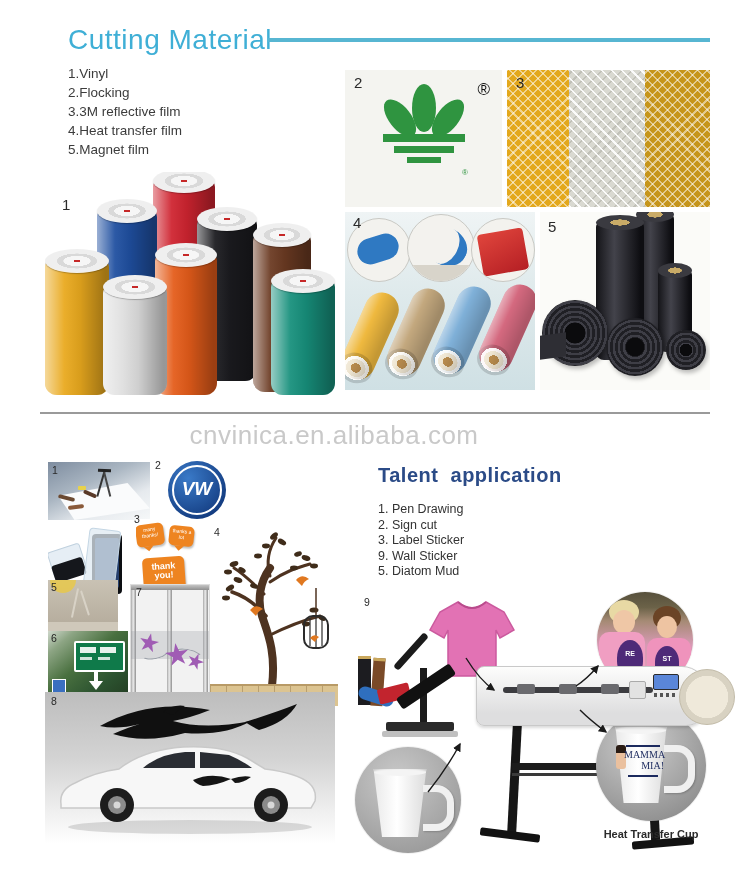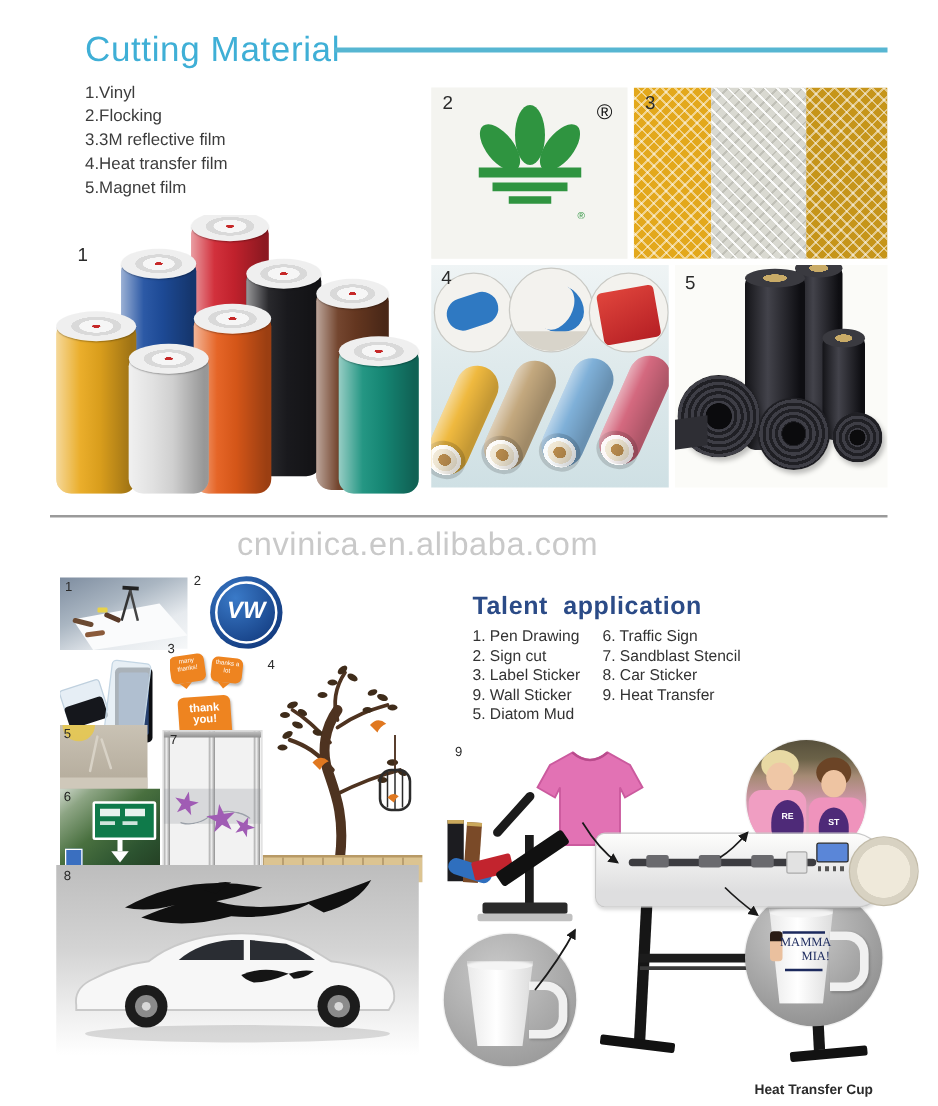--- a/index.html
+++ b/index.html
@@ -55,21 +55,21 @@
     background:radial-gradient(closest-side,#c9ab67 0 40%,#3a3a40 41% 100%);}
   .mag-coil{position:absolute;border-radius:50%;
     background:radial-gradient(circle,#0b0b0d 0 22%,rgba(0,0,0,0) 23%),
     repeating-radial-gradient(circle,#3e3e46 0 2.5px,#1f1f24 2.5px 5px);box-shadow:2px 3px 4px rgba(0,0,0,.25);}
 
   
   .divider{position:absolute;left:40px;top:412px;width:670px;height:2px;background:#9a9a9a;}
   .watermark{position:absolute;left:0;top:420px;width:668px;text-align:center;font-size:26px;color:#c9c9c9;letter-spacing:.5px;}
 
   
-  .talent-title{position:absolute;left:28px;top:19px;font-size:20px;font-weight:bold;color:#2b4b87;white-space:pre;letter-spacing:.5px;}
+  .talent-title{position:absolute;left:28px;top:9px;font-size:20px;font-weight:bold;color:#2b4b87;white-space:pre;letter-spacing:.5px;}
   .talent-col{position:absolute;top:47px;font-size:12.5px;color:#333;line-height:15.5px;}
 
   
   .vw-circle{position:absolute;left:4px;top:2px;width:58px;height:58px;border-radius:50%;
     background:radial-gradient(circle at 35% 30%,#3a7ac8,#123a7e 80%);}
   .vw-circle::before{content:"";position:absolute;inset:4px;border:2.5px solid #fff;border-radius:50%;}
   .vw-text{position:absolute;left:0;right:0;top:17px;text-align:center;color:#fff;font-weight:bold;font-size:19px;font-style:italic;}
 
   .lucky-tile{background:linear-gradient(160deg,#1d2442,#12182e 70%);display:flex;align-items:center;justify-content:center;}
   .lucky-text{color:#da2440;font-family:"Liberation Serif",serif;font-weight:bold;font-style:italic;font-size:22px;letter-spacing:2px;}
@@ -335,26 +335,20 @@
 
     <div class="talent-title">Talent  application</div>
 
     <div class="talent-col" style="left:28px;">
       <div>1. Pen Drawing</div>
       <div>2. Sign cut</div>
       <div>3. Label Sticker</div>
       <div>9. Wall Sticker</div>
       <div>5. Diatom Mud</div>
     </div>
-    <div class="talent-col" style="left:132px;">
-      <div>6. Traffic Sign</div>
-      <div>7. Sandblast Stencil</div>
-      <div>8. Car Sticker</div>
-      <div>9. Heat Transfer</div>
-    </div>
 
     <span class="num numS" style="left:14px;top:141px;">9</span>
 
     <svg width="400" height="430" viewBox="0 0 400 430" style="position:absolute;inset:0;z-index:5;pointer-events:none;">
       <defs>
         <marker id="ah" markerWidth="7" markerHeight="7" refX="5" refY="3" orient="auto">
           <path d="M0,0 L6,3 L0,6 Z" fill="#1a1a1a"></path>
         </marker>
       </defs>
       <g stroke="#1a1a1a" stroke-width="1.4" fill="none">
@@ -423,21 +417,21 @@
       <div class="mug-handle" style="left:68px;top:34px;width:24px;height:34px;"></div>
       <div style="position:absolute;left:20px;top:38px;width:10px;height:20px;background:#eac09e;border-radius:3px;"></div>
       <div style="position:absolute;left:20px;top:34px;width:10px;height:8px;background:#2a1c14;border-radius:3px 3px 0 0;"></div>
       <div style="position:absolute;left:30px;top:34px;width:34px;height:2px;background:#1c2a5e;"></div>
       <div style="position:absolute;left:28px;top:38px;width:40px;text-align:right;color:#1c2a5e;font-family:'Liberation Serif',serif;font-weight:normal;font-size:10px;line-height:11px;">
         <div>MAMMA</div>
         <div>MIA!</div>
       </div>
       <div style="position:absolute;left:32px;top:64px;width:30px;height:2px;background:#1c2a5e;"></div>
     </div>
-    <div class="caption" style="left:216px;top:373px;margin-top:38px;">Heat Transfer Cup</div>
+    <div class="caption" style="left:216px;top:373px;">Heat Transfer Cup</div>
 
     <div class="circle-photo" style="left:5px;top:292px;width:106px;height:106px;background:radial-gradient(circle at 40% 30%,#c9c9c9,#989898 85%);">
       <div class="mug-body" style="left:15px;top:22px;width:60px;height:68px;"></div>
       <div class="mug-handle" style="left:68px;top:38px;width:24px;height:32px;"></div>
     </div>
   </div>
 
 </div>
 
 </body></html>

